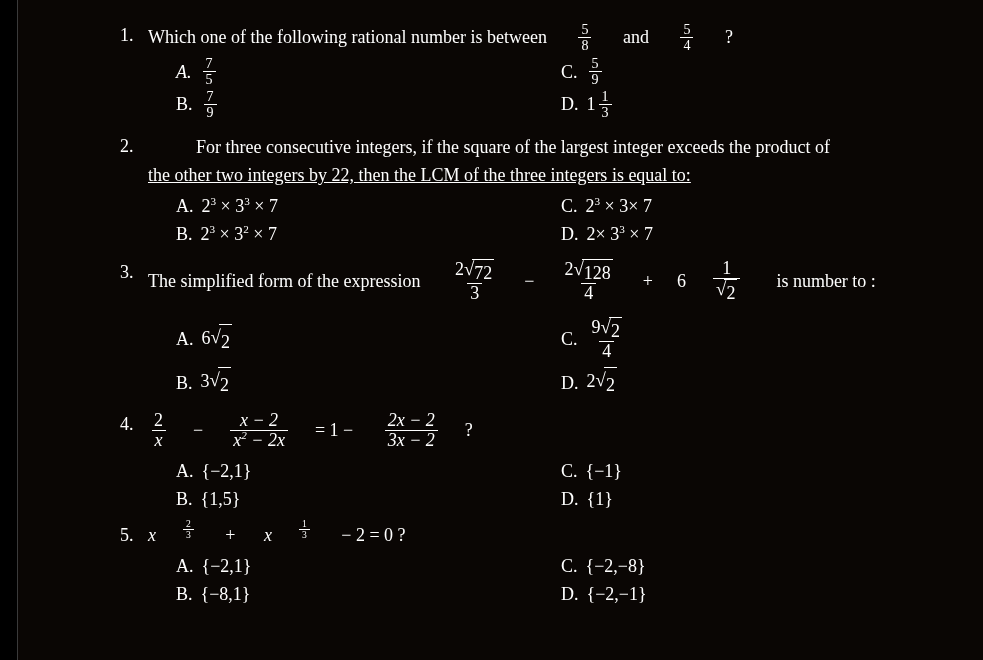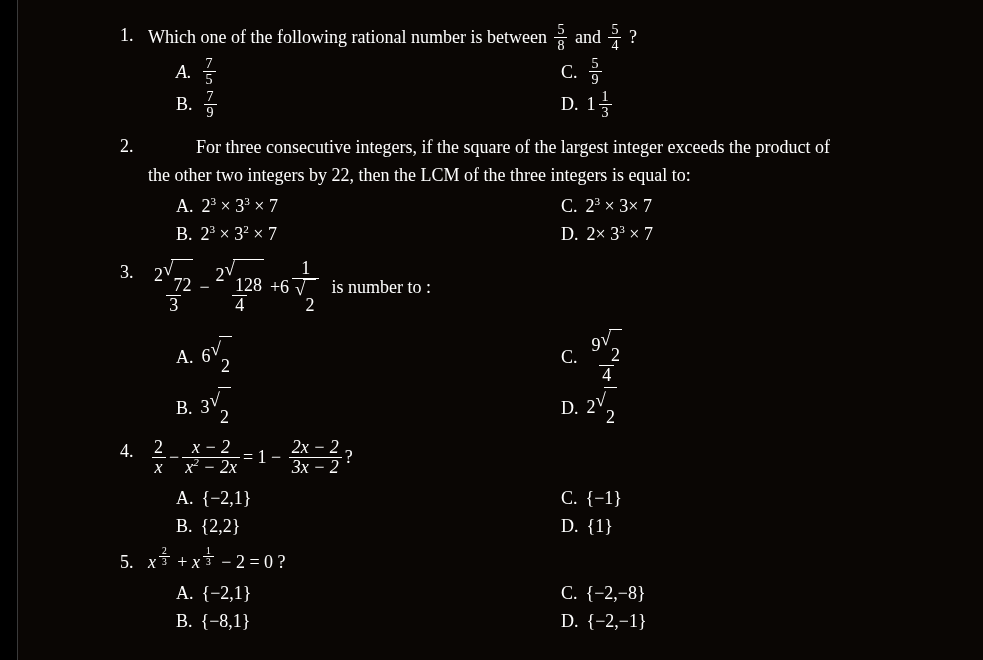--- a/index.html
+++ b/index.html
@@ -59,20 +59,21 @@
     flex: 1 1 auto;
     font-size: 18px;
     line-height: 26px;
   }
   .stem {
     display: flex;
     flex-wrap: wrap;
     align-items: center;
     font-size: 18px;
     line-height: 27px;
+    gap: 24px;
   }
   .stem-text { white-space: pre-wrap; }
   .options {
     margin-top: 4px;
     margin-left: 0px;
   }
   .opt-row {
     display: flex;
     align-items: center;
     min-height: 26px;
@@ -103,21 +104,21 @@
   sup { font-size: 0.62em; vertical-align: super; line-height: 0; }
   .it { font-style: italic; text-align: right; }
   .sqrt {
     display: inline-flex;
     align-items: stretch;
     vertical-align: middle;
   }
   .sqrt > .radical { font-size: 1.05em; margin-right: -2px; }
   .sqrt > .rad-body {
     border-top: 1px solid #ffffff;
-    padding: 16px 2px 0 2px;
+    padding: 4px 2px 0 2px;
   }
 </style>
 </head>
 <body>
 
 <div id="page">
   <div class="left-margin"></div>
   <div class="left-rule"></div>
 
   <div class="content">
@@ -174,21 +175,21 @@
             </div>
           </div>
         </div>
       </div>
     </div>
 
     <div class="q" style="margin-top:12px;">
       <div class="q-num">2.</div>
       <div class="q-body">
         <div style="line-height:28px;margin-left:48px;">For three consecutive integers, if the square of  the largest integer exceeds the product of</div>
-        <div style="line-height:28px;">the other two integers by 22, then the LCM of the three integers is equal to:</div>
+        <div style="line-height:28px;text-decoration:underline;">the other two integers by 22, then the LCM of the three integers is equal to:</div>
         <div class="options">
           <div class="opt-row">
             <div class="opt opt-left">
               <span class="opt-lbl">A.</span>
               <span>
                 <span>2</span><sup>3</sup><span> × 3</span><sup>3</sup><span> × 7</span>
               </span>
             </div>
             <div class="opt opt-right">
               <span class="opt-lbl">C.</span>
@@ -212,20 +213,21 @@
             </div>
           </div>
         </div>
       </div>
     </div>
 
     <div class="q" style="margin-top:10px;">
       <div class="q-num">3.</div>
       <div class="q-body">
         <div class="stem">
+          <span class="stem-text">The simplified form of the expression </span>
           <span class="frac big">
             <span class="num">
               <span>2</span><span class="sqrt">
                   <span class="radical">√</span>
                   <span class="rad-body">72</span>
                 </span>
             </span>
             <span class="den">3</span>
           </span>
           <span class="stem-text">−</span>
@@ -320,21 +322,21 @@
               <span>{−2,1}</span>
             </div>
             <div class="opt opt-right">
               <span class="opt-lbl">C.</span>
               <span>{−1}</span>
             </div>
           </div>
           <div class="opt-row">
             <div class="opt opt-left">
               <span class="opt-lbl">B.</span>
-              <span>{2,2}</span>
+              <span>{1,5}</span>
             </div>
             <div class="opt opt-right">
               <span class="opt-lbl">D.</span>
               <span>{1}</span>
             </div>
           </div>
         </div>
       </div>
     </div>
 

